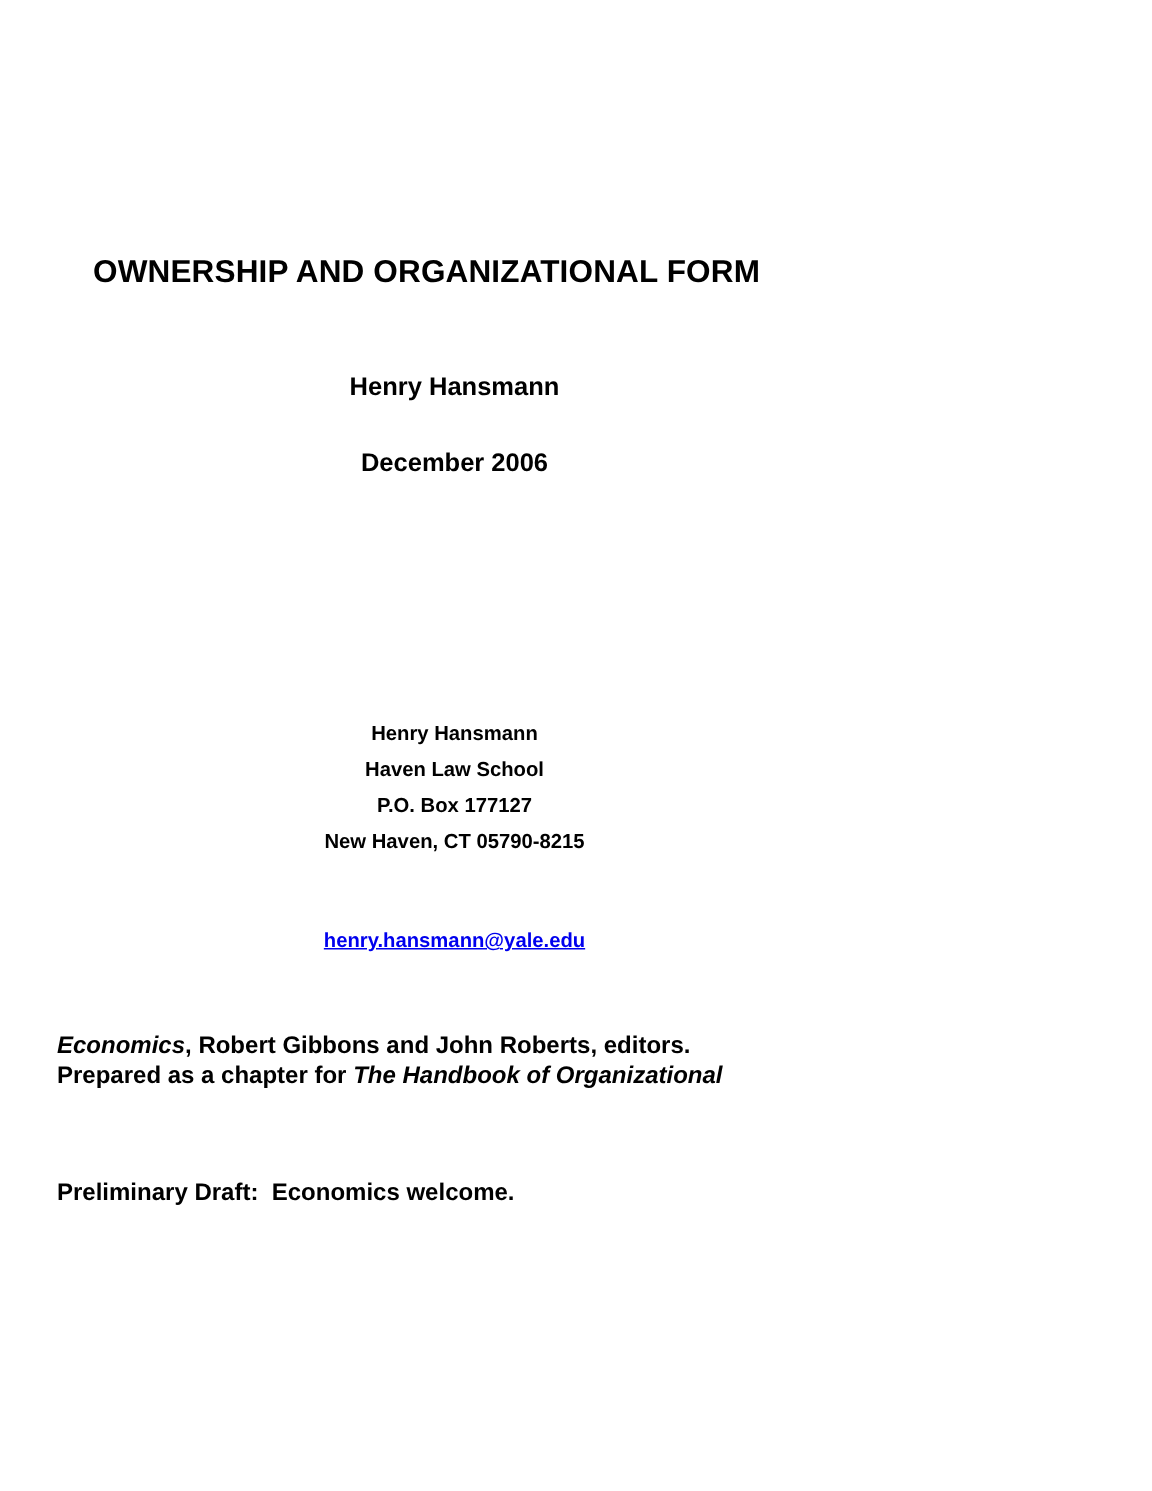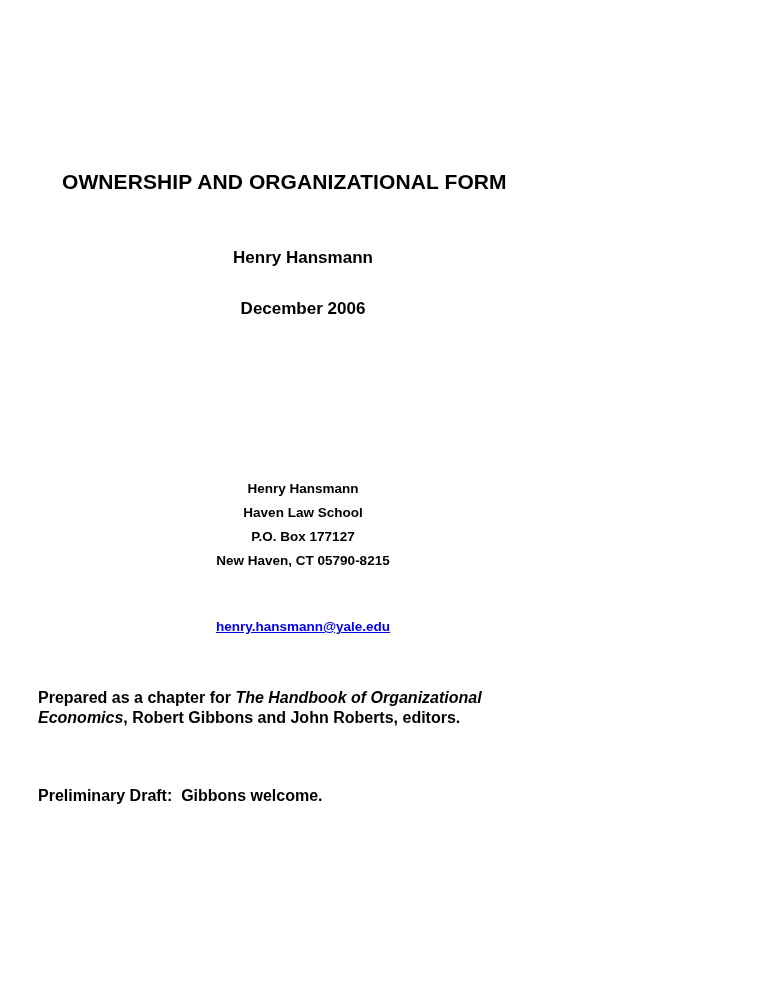--- a/index.html
+++ b/index.html
@@ -26,17 +26,17 @@
 
 <div class="abs addr" style="top:481px;">Henry Hansmann</div>
 <div class="abs addr" style="top:505px;">Haven Law School</div>
 <div class="abs addr" style="top:529px;">P.O. Box 177127</div>
 <div class="abs addr" style="top:553px;">New Haven, CT 05790-8215</div>
 <div class="abs addr" style="top:577px;margin-top:42px;">
   <a class="link">henry.hansmann@yale.edu</a>
 </div>
 
 <div class="abs note" style="top:688px;">
+  <div><i>Economics</i><span>, Robert Gibbons and John Roberts, editors.</span></div>
   <div><span>Prepared as a chapter for </span><i>The Handbook of Organizational</i></div>
-  <div><i>Economics</i><span>, Robert Gibbons and John Roberts, editors.</span></div>
 </div>
 
-<div class="abs note" style="top:786px; white-space:pre;"><span class="u">Preliminary Draft</span><span>:</span><span>  Gibbons welcome.</span></div>
+<div class="abs note" style="top:786px; white-space:pre;"><span class="u">Preliminary Draft</span><span>:</span><span>  Economics welcome.</span></div>
 
 </body></html>

